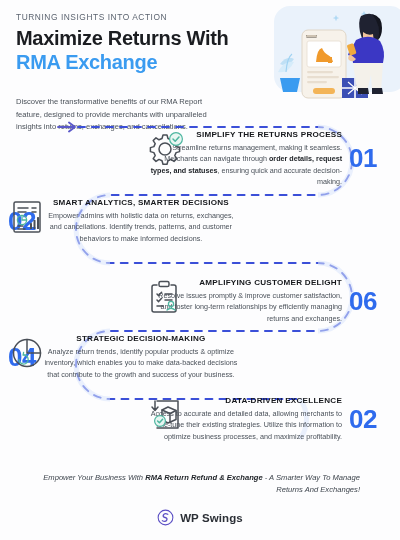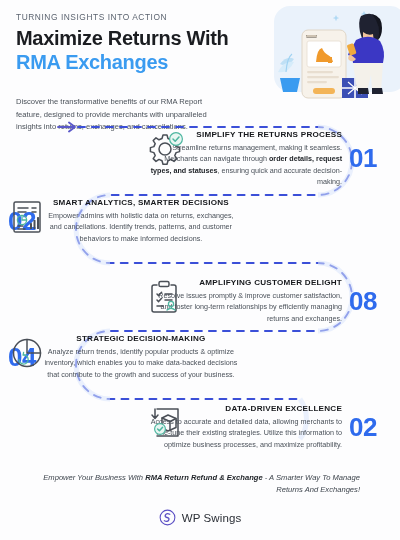--- a/index.html
+++ b/index.html
@@ -67,21 +67,21 @@
   .footer { position: absolute; left: 0; bottom: 0; width: 400px; padding: 0 40px 14px; }
   .tagline {
     font-size: 7.6px; font-style: italic; line-height: 1.6;
     color: #3e454d; text-align: right;
   }
   .tagline b { font-weight: 700; font-style: italic; color: #22262b; }
   .brand {
     margin-top: 13px; display: flex; align-items: center;
     justify-content: center; gap: 6px;
   }
-  .brand-name { font-size: 11.5px; font-weight: 400; color: #2b2f36; letter-spacing: 0.1px; }
+  .brand-name { font-size: 11.5px; font-weight: 700; color: #2b2f36; letter-spacing: 0.1px; }
 </style>
 </head>
 <body>
 
 <div class="page">
 
   <div class="header">
 
     <div class="hero-bg"></div>
 
@@ -132,21 +132,21 @@
         <path d="M94 86 l10 0 l1 6 -11 0z" fill="#1f2231"></path>
 
         <path d="M108 12 q10 2 10 14 q0 8 -4 12 q4 -14 -6 -26z" fill="#14161f"></path>
 
         <rect x="84" y="42" width="7" height="11" rx="1.6" fill="#f0a93c" transform="rotate(-18 87 47)"></rect>
       </g>
     </svg>
 
     <div class="eyebrow">TURNING INSIGHTS INTO ACTION</div>
     <div class="title-1">Maximize Returns With</div>
-    <div class="title-2">RMA Exchanges</div>
+    <div class="title-2">RMA Exchange</div>
     <div class="subtitle">Discover the transformative benefits of our RMA Report feature, designed to provide merchants with unparalleled insights into returns, exchanges, and cancellations.</div>
   </div>
 
   <div class="flow">
 
     <svg width="400" height="358" viewBox="0 0 400 358">
       <g fill="none" stroke="#3b4fd8" stroke-width="1.9" stroke-linecap="round" stroke-dasharray="7 7">
 
         <path d="M78 15 H318 a34 34 0 0 1 0 68 H110 a34 34 0 0 0 0 68 H318 a34 34 0 0 1 0 68 H110 a34 34 0 0 0 0 68 H300"></path>
       </g>
@@ -212,42 +212,42 @@
           <rect x="13" y="3.5" width="10" height="5" rx="1.6"></rect>
           <path d="M11 16 l1.6 1.6 3 -3.4 M19 16 h7"></path>
           <path d="M11 22 l1.6 1.6 3 -3.4 M19 22 h7"></path>
           <path d="M11 28 h6"></path>
         </g>
         <g stroke="#4db6a0" stroke-width="1.3" fill="none" stroke-linecap="round">
           <circle cx="25" cy="26" r="2.6"></circle>
           <path d="M21 32 q4 -3.5 8 0"></path>
         </g>
       </svg>
-      <div class="num">08</div>
+      <div class="num">06</div>
     </div>
 
     <div class="step" style="left:8px; top:222px;">
       <div class="num">04</div>
       <svg class="icon-box" viewBox="0 0 38 38">
         <g stroke="#4a4f57" stroke-width="1.5" fill="none" stroke-linejoin="round" stroke-linecap="round">
           <circle cx="19" cy="19" r="13.5"></circle>
           <path d="M19 19 V5.5 M19 19 H32.5"></path>
         </g>
         <g stroke="#4db6a0" stroke-width="1.3" fill="none" stroke-linecap="round">
           <path d="M11 25.5 a4.6 4.6 0 1 0 4.3 -4.6"></path>
           <path d="M15.6 18.4 l-0.4 2.6 2.6 0.2"></path>
         </g>
       </svg>
       <div class="step-text l">
         <div class="step-head">STRATEGIC DECISION-MAKING</div>
         <div class="step-body">Analyze return trends, identify popular products &amp; optimize inventory, which enables you to make data-backed decisions that contribute to the growth and success of your business.</div>
       </div>
     </div>
 
-    <div class="step" style="right:8px; top:292px;margin-left:34px;">
+    <div class="step" style="right:8px; top:284px;margin-left:34px;">
       <div class="step-text r">
         <div class="step-head">DATA-DRIVEN EXCELLENCE</div>
         <div class="step-body">Access to accurate and detailed data, allowing merchants to fine-tune their existing strategies. Utilize this information to optimize business processes, and maximize profitability.</div>
       </div>
       <svg class="icon-box" viewBox="0 0 38 38">
         <g stroke="#4a4f57" stroke-width="1.5" fill="none" stroke-linejoin="round" stroke-linecap="round">
           <path d="M11 5 H32 V32 H11"></path>
           <path d="M9 5 V14 M6 11 l3 3.4 3 -3.4"></path>
           <path d="M16 14 l6 -3 8 3.5 v9 l-8 3.5 -6 -3z"></path>
           <path d="M16 14 l8 3.5 v9 M24 17.5 l6 -3"></path>

